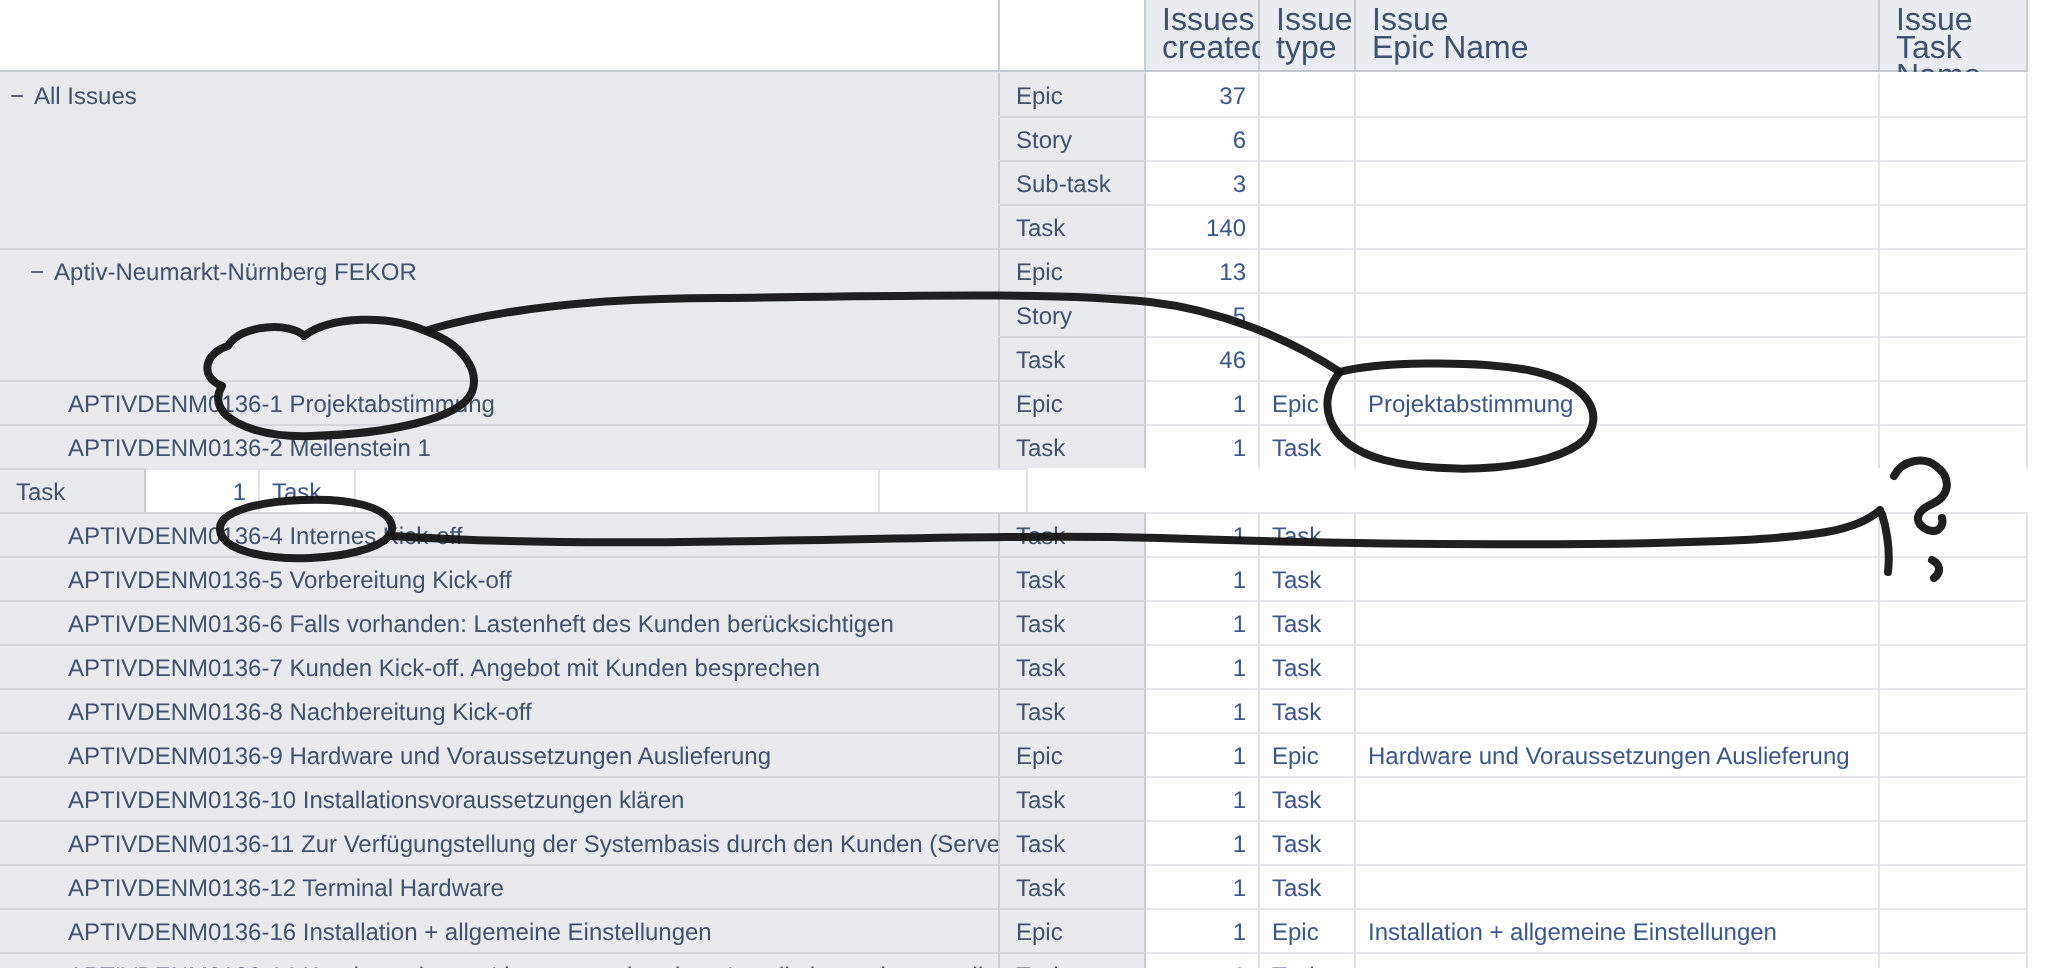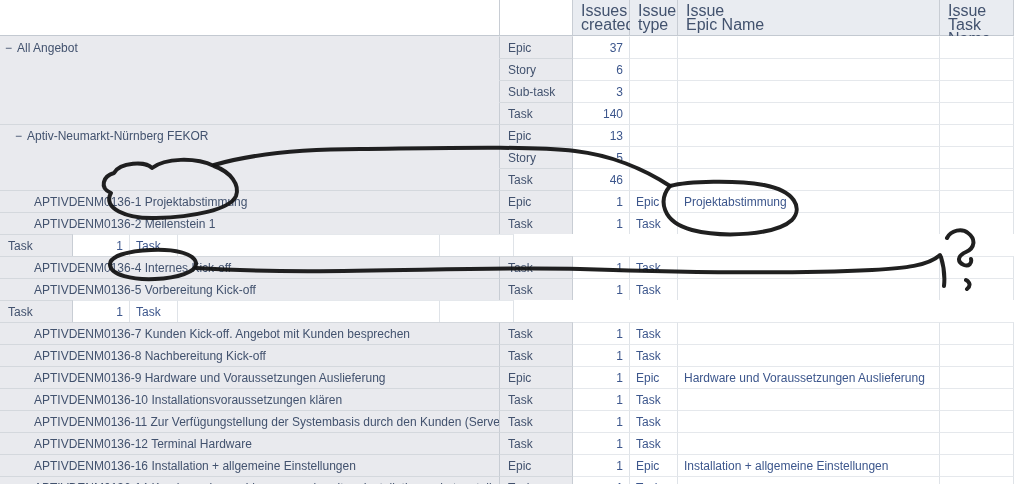--- a/index.html
+++ b/index.html
@@ -67,21 +67,21 @@
 Epic Name</div>
     <div class="hc data w-task">Issue
 Task Name</div>
     <div class="hc fillh"></div>
   </div>
 
   <div id="rows">
       <div class="row">
         <div class="c hier ind0">
           <span class="collapse">−</span>
-          <span class="lab">All Angebot</span>
+          <span class="lab">All Issues</span>
         </div>
         <div class="c typec">Epic</div>
         <div class="c num">37</div>
         <div class="c itype"></div>
         <div class="c epic"></div>
         <div class="c task"></div>
         <div class="c fill"></div>
       </div>
       <div class="row">
         <div class="c hier ind0 cont"></div>
@@ -186,20 +186,23 @@
           <span class="lab">APTIVDENM0136-5 Vorbereitung Kick-off</span>
         </div>
         <div class="c typec">Task</div>
         <div class="c num">1</div>
         <div class="c itype">Task</div>
         <div class="c epic"></div>
         <div class="c task"></div>
         <div class="c fill"></div>
       </div>
       <div class="row">
+        <div class="c hier ind2">
+          <span class="lab">APTIVDENM0136-6 Falls vorhanden: Lastenheft des Kunden berücksichtigen</span>
+        </div>
         <div class="c typec">Task</div>
         <div class="c num">1</div>
         <div class="c itype">Task</div>
         <div class="c epic"></div>
         <div class="c task"></div>
         <div class="c fill"></div>
       </div>
       <div class="row">
         <div class="c hier ind2">
           <span class="lab">APTIVDENM0136-7 Kunden Kick-off. Angebot mit Kunden besprechen</span>

